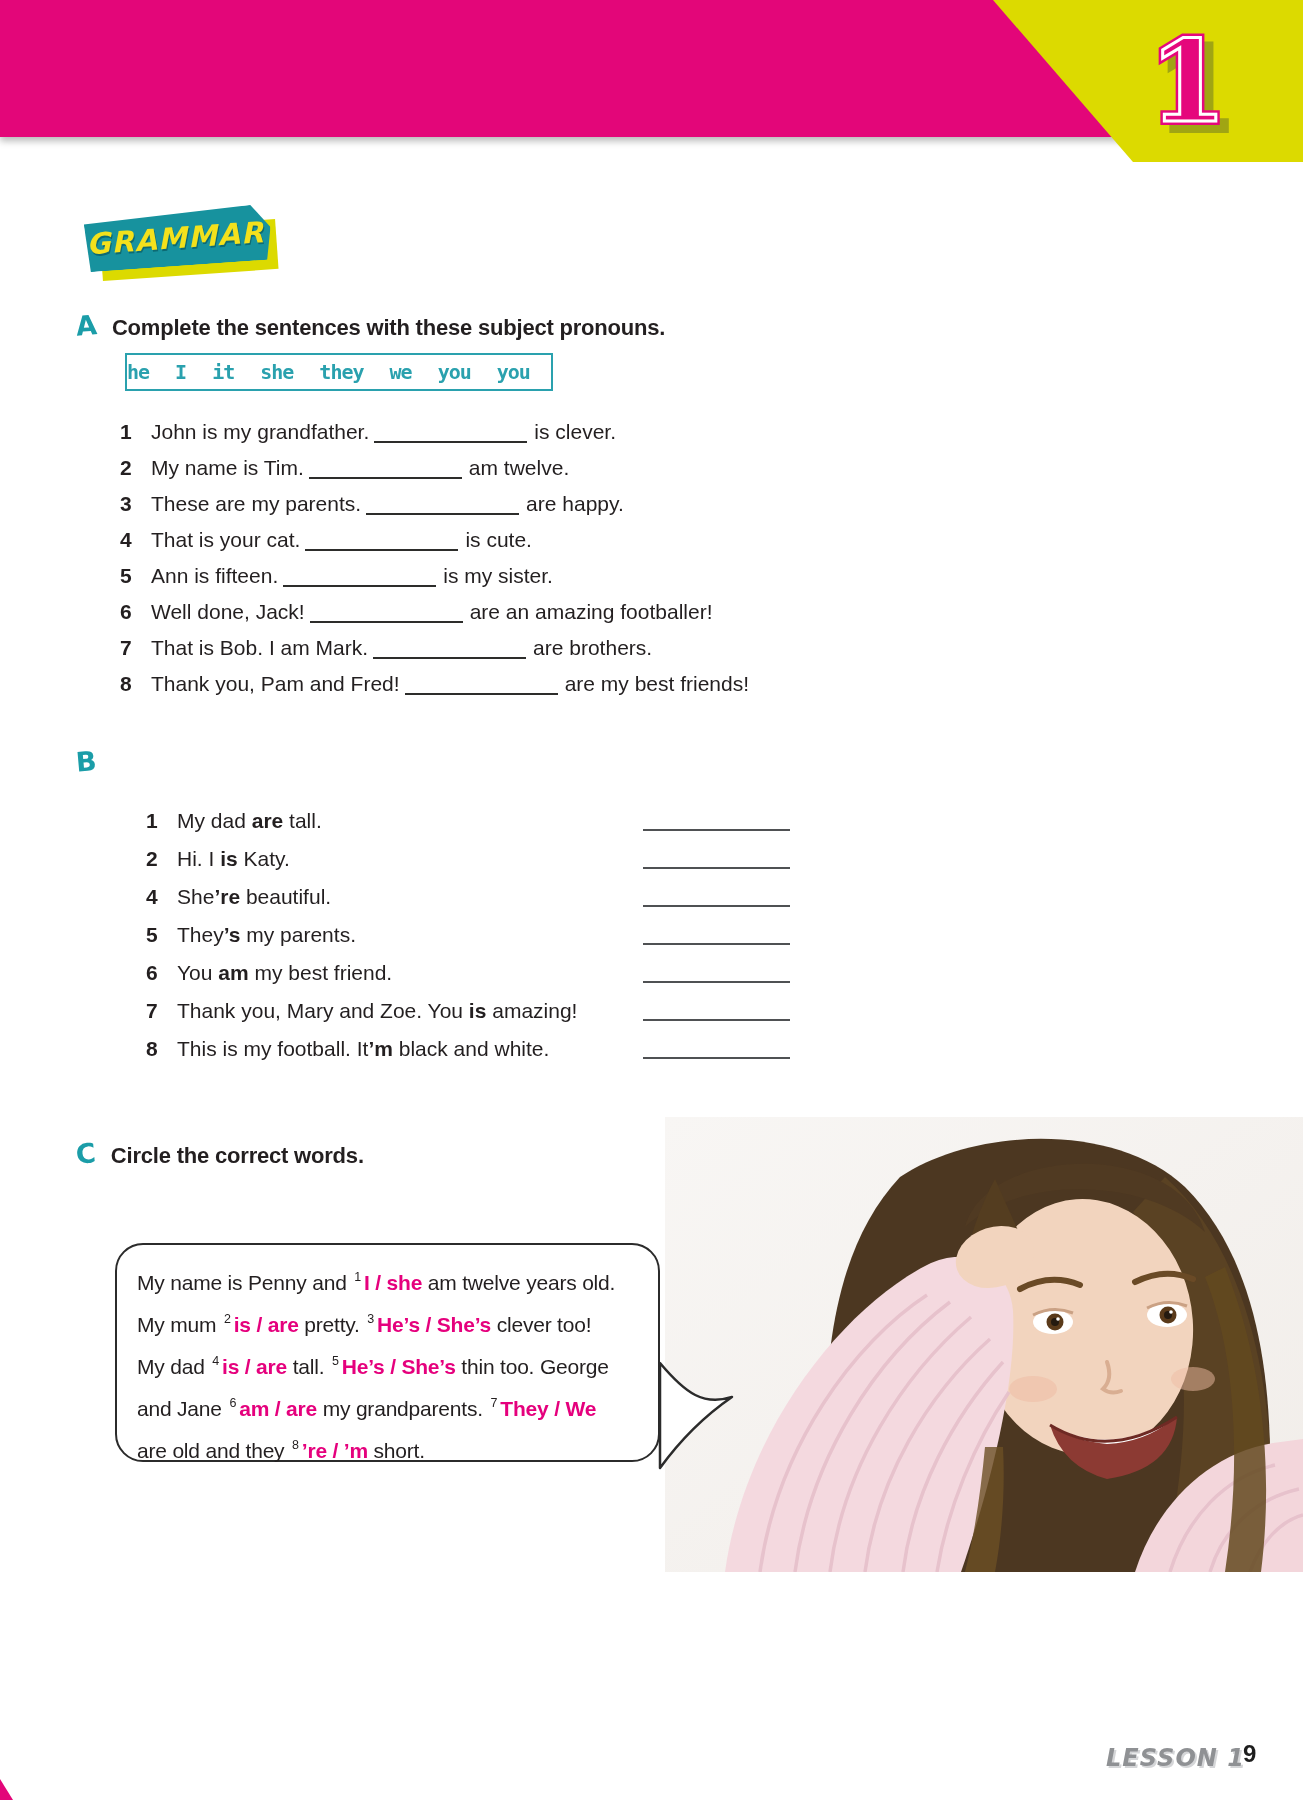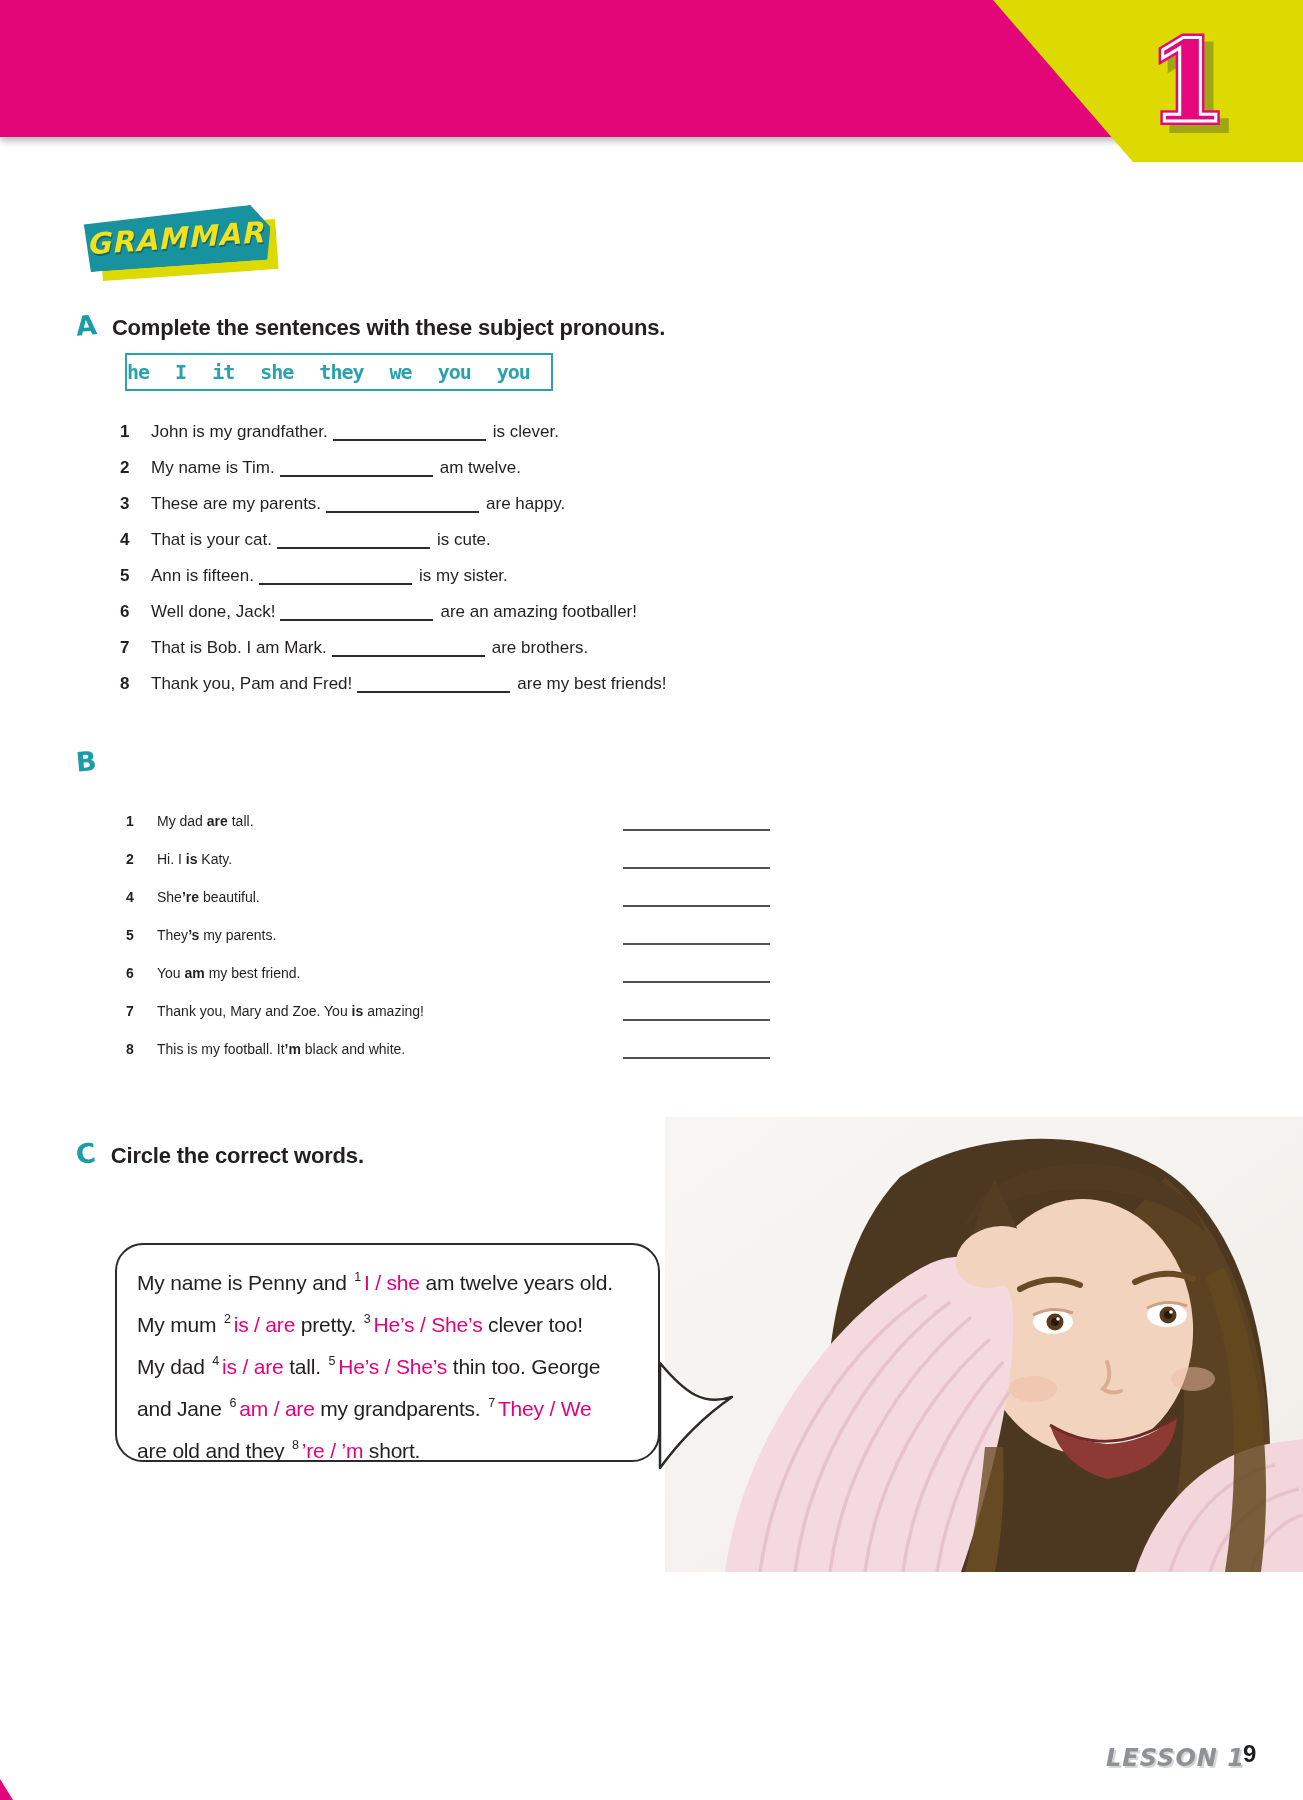--- a/index.html
+++ b/index.html
@@ -64,48 +64,48 @@
     border:2.5px solid #2aa1ae; box-sizing:border-box;
     display:flex; align-items:center; justify-content:flex-start; gap:26px;
   }
   .wb-word {
     font-family:"DejaVu Sans Mono", monospace; font-weight:bold;
     font-size:20px; color:#2aa1ae; letter-spacing:-1px;
   }
 
   
   .ex-a-rows { position:absolute; left:120px; top:414px; width:900px; }
-  .a-row { height:36px; line-height:36px; font-size:17px; white-space:nowrap; }
+  .a-row { height:36px; line-height:36px; font-size:21px; white-space:nowrap; }
   .a-num { display:inline-block; width:22px; font-weight:bold; }
   .a-pre { margin-left:9px; }
   .a-blank {
     display:inline-block; width:153px; height:22px; vertical-align:-4px;
     border-bottom:2px solid #2d2d2b; margin:0 7px 0 5px;
   }
 
   
   .ex-b-rows { position:absolute; left:126px; top:802px; width:900px; }
-  .b-row { position:relative; height:38px; line-height:38px; font-size:14px; white-space:nowrap; }
+  .b-row { position:relative; height:38px; line-height:38px; font-size:21px; white-space:nowrap;margin-left:20px; }
   .b-num { display:inline-block; width:22px; font-weight:bold; }
   .b-sent { margin-left:9px; }
   .answer-line {
     position:absolute; left:497px; top:27px; width:147px; height:0;
     border-top:2px solid #4f5153;
   }
   .b { font-weight:bold; }
 
   
   .bubble {
     position:absolute; left:115px; top:1243px; width:545px; height:219px;
     box-sizing:border-box; background:#ffffff;
     border:2px solid #2b2b2b; border-radius:28px;
     padding:14px 0 0 20px; z-index:3;
   }
   .bubble-line { font-size:21px; line-height:37px; white-space:nowrap; letter-spacing:-0.2px; }
-  .pink { color:#e5007d; font-weight:normal; }
+  .pink { color:#e5007d; font-weight:bold; }
   .sup { font-size:12.5px; vertical-align:9px; margin:0 3px 0 2px; font-weight:normal; color:#231f20; }
   .bubble-tail { position:absolute; left:640px; top:1360px; z-index:4; }
 
   
   .photo { position:absolute; left:665px; top:1117px; width:638px; height:455px; z-index:1; }
 
   
   .lesson-label {
     position:absolute; left:1106px; top:1744px;
     font-family:"DejaVu Sans", sans-serif; font-weight:bold; font-style:italic;

